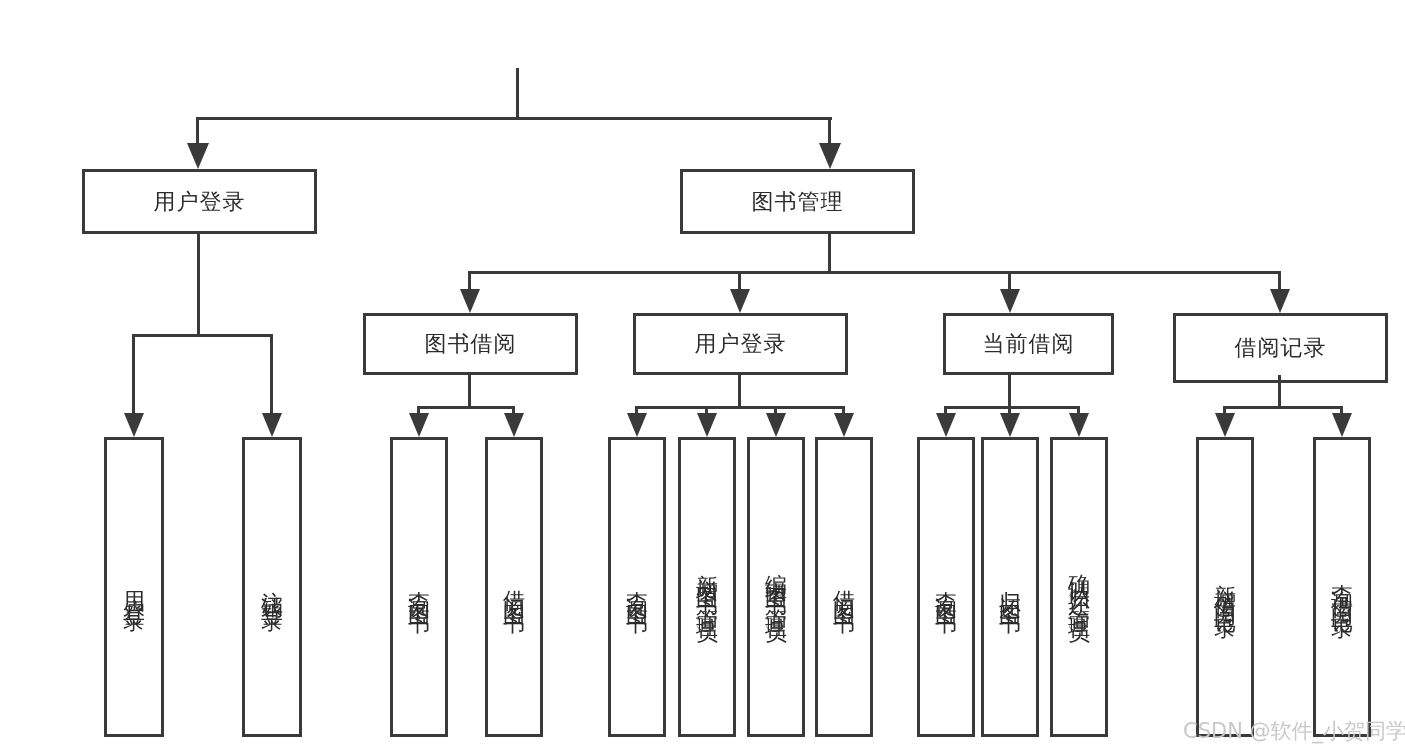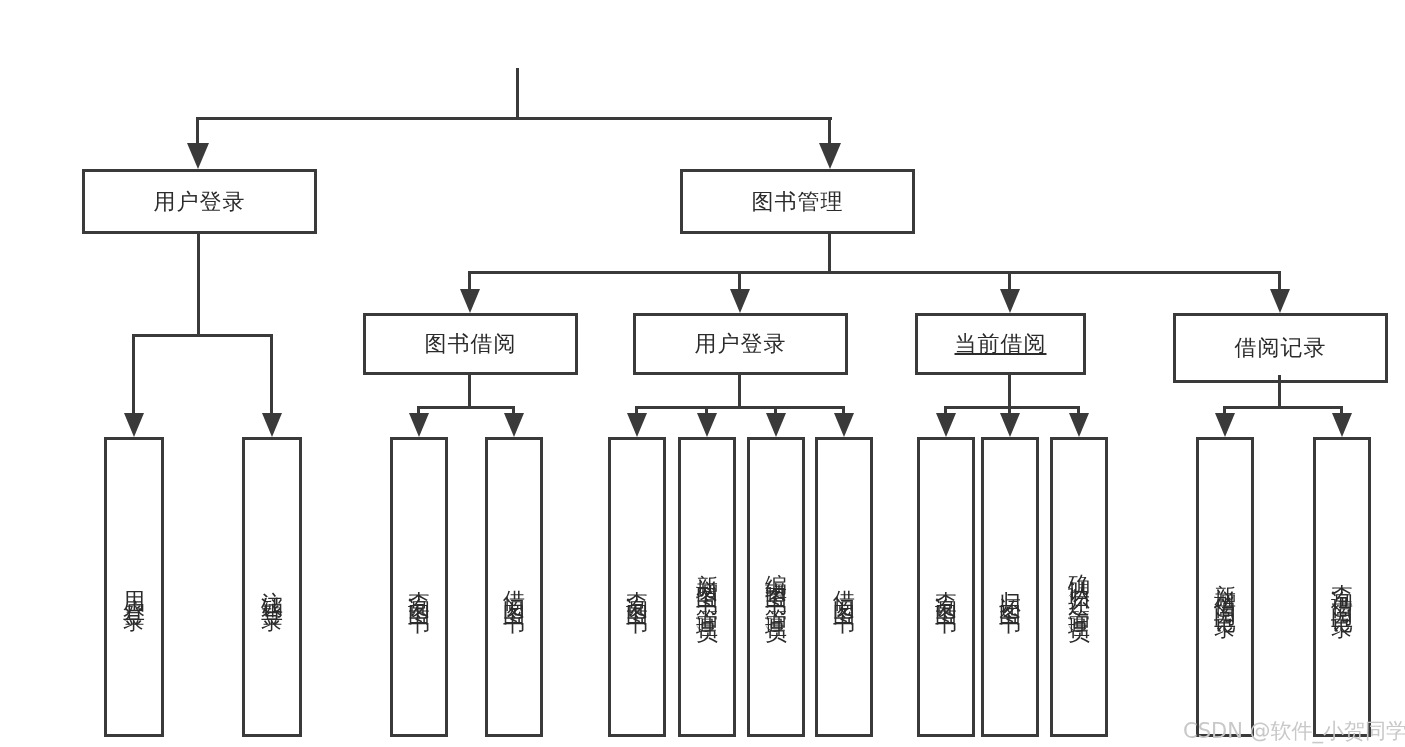--- a/index.html
+++ b/index.html
@@ -81,21 +81,21 @@
   <div class="ah" style="left:730px;top:289px;"></div>
   <div class="ah" style="left:1000px;top:289px;"></div>
   <div class="ah" style="left:1270px;top:289px;"></div>
 
   <div class="box" style="left:363px;top:313px;width:215px;height:62px;">
     <span>图书借阅</span>
   </div>
   <div class="box" style="left:633px;top:313px;width:215px;height:62px;">
     <span>用户登录</span>
   </div>
-  <div class="box" style="left:915px;top:313px;width:171px;height:62px;text-decoration:underline;">
+  <div class="box" style="left:943px;top:313px;width:171px;height:62px;">
     <span>当前借阅</span>
   </div>
   <div class="box" style="left:1173px;top:313px;width:215px;height:70px;">
     <span>借阅记录</span>
   </div>
 
   <div class="v" style="left:468px;top:375px;height:33px;"></div>
   <div class="h" style="left:417px;top:406px;width:98px;"></div>
   <div class="v" style="left:417px;top:406px;height:10px;"></div>
   <div class="v" style="left:512px;top:406px;height:10px;"></div>

